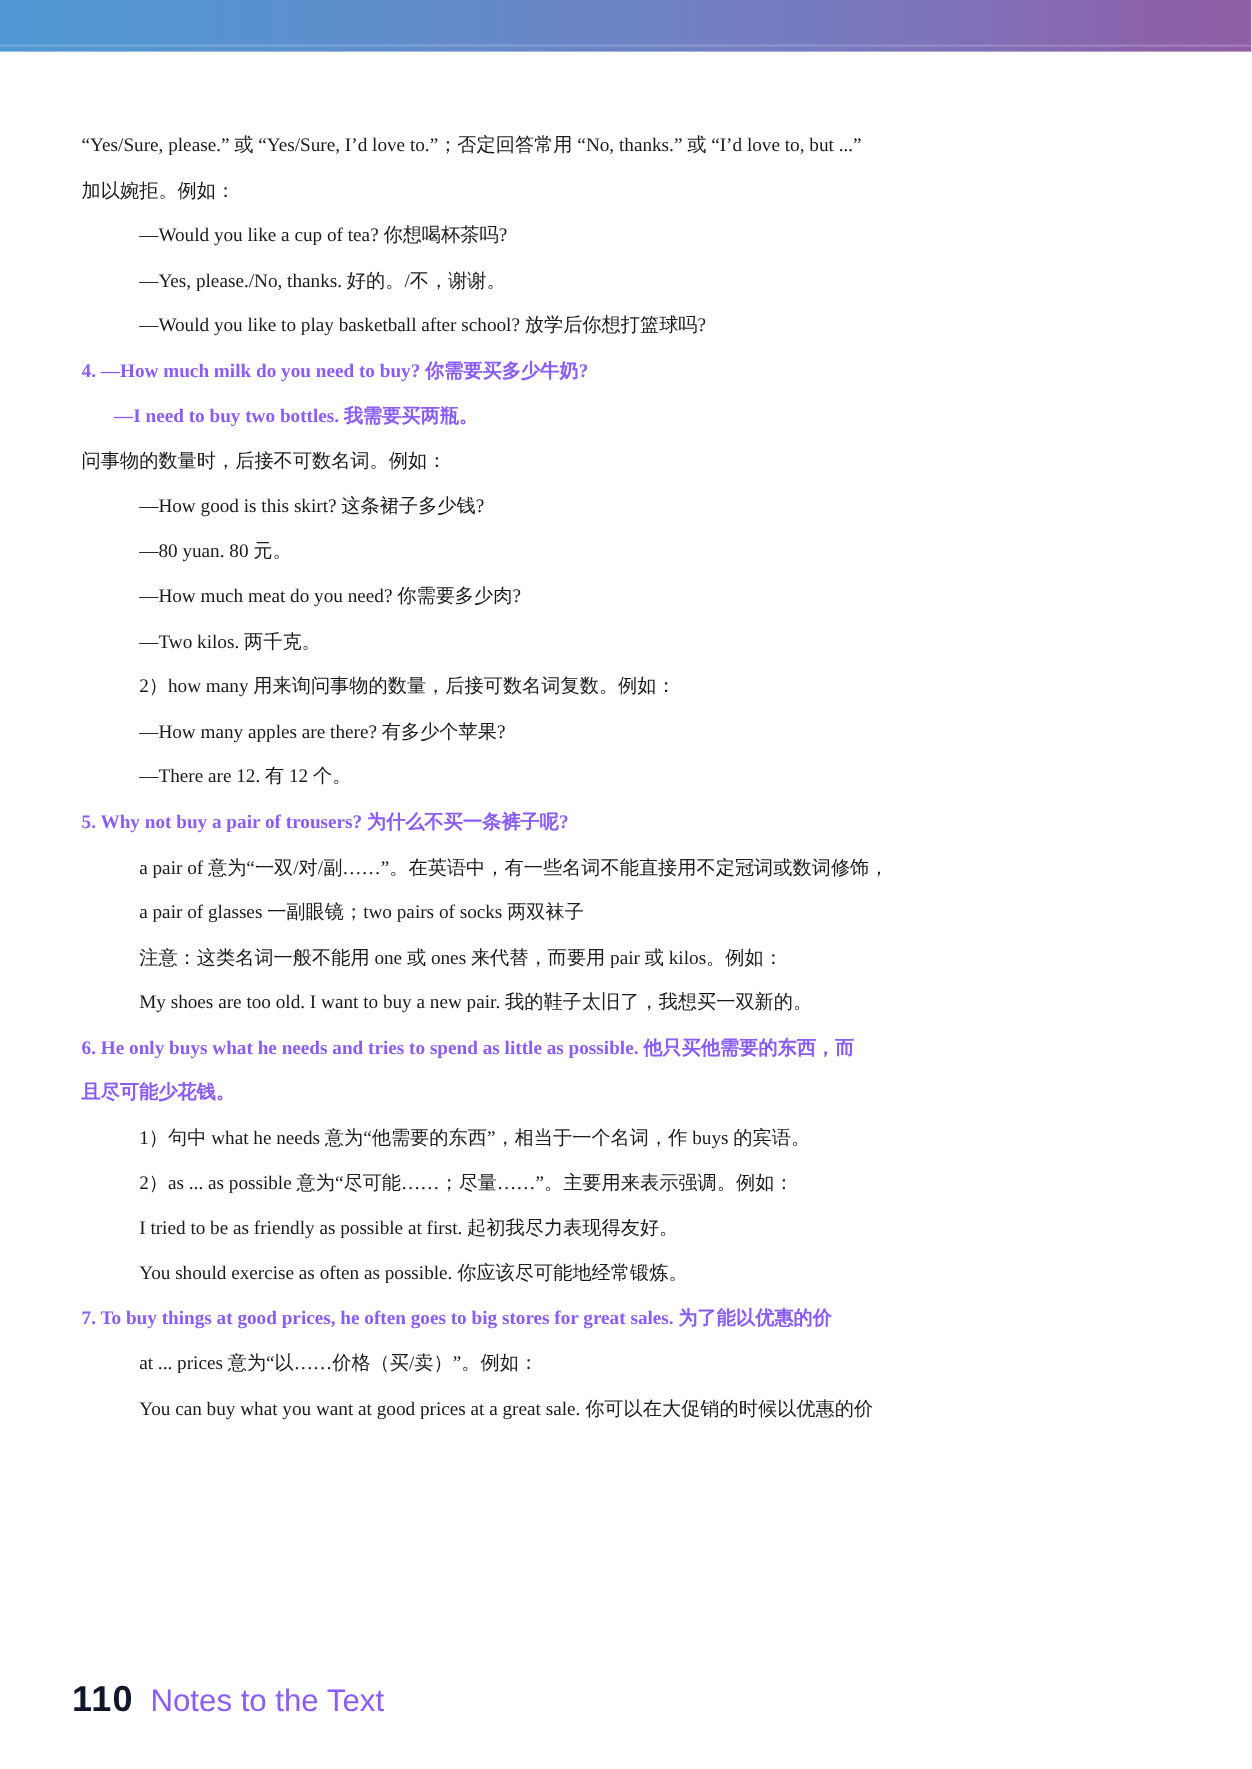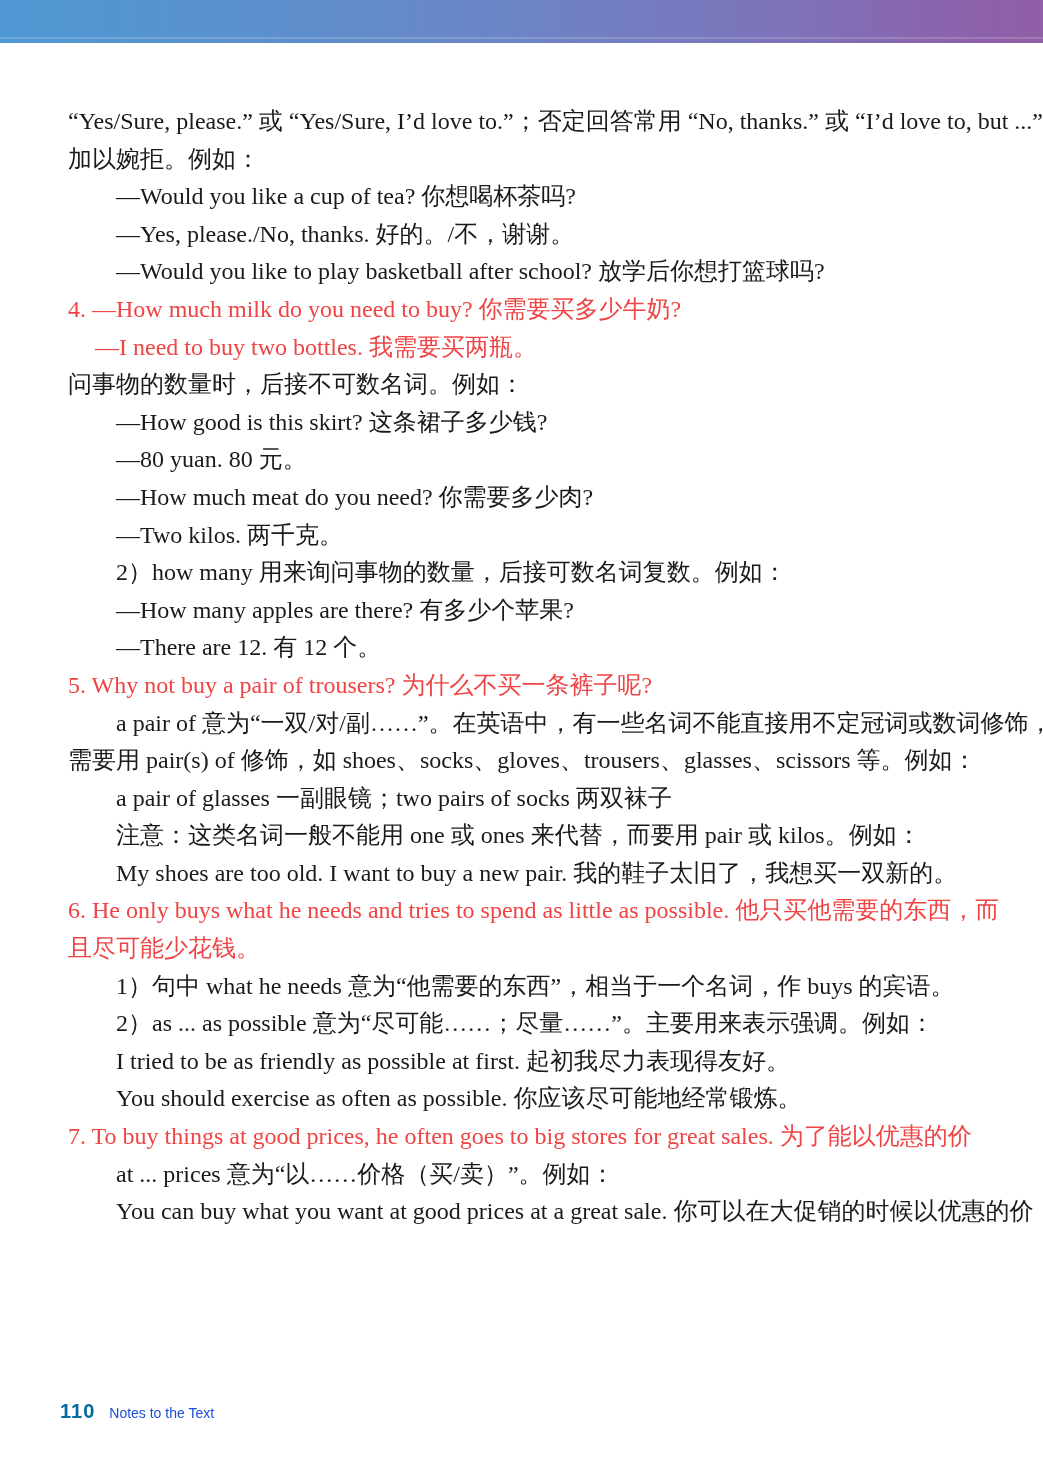--- a/index.html
+++ b/index.html
@@ -24,49 +24,49 @@
   }
   .top-bar::after {
     content: "";
     position: absolute;
     left: 0; right: 0; bottom: 4px;
     height: 2px;
     background: rgba(255,255,255,0.18);
   }
   .content {
     padding: 60px 58px 0 68px;
-    font-size: 24px;
+    font-size: 16px;
     color: #1a1a1a;
   }
   .line {
     line-height: 37.6px;
     white-space: nowrap;
   }
-  .line.bold { font-weight: normal; color: #ef4444; }
+  .line.bold { font-weight: bold; color: #8b5cf6; }
   .ind-none { padding-left: 0; }
   .ind-dash { padding-left: 27px; }
   .ind-para { padding-left: 48px; }
   .footer {
     position: absolute;
     left: 60px;
     top: 1400px;
     display: flex;
     align-items: baseline;
     gap: 14px;
     font-family: "Liberation Sans", "DejaVu Sans", sans-serif;
   }
   .page-num {
-    font-size: 20px;
+    font-size: 30px;
     font-weight: 600;
-    color: #0369a1;
+    color: #0f172a;
     letter-spacing: 1px;
   }
   .section-title {
-    font-size: 14px;
-    color: #1d4ed8;
+    font-size: 26px;
+    color: #8b5cf6;
   }
 </style>
 </head>
 <body>
 
 <div class="page">
 
   <div class="top-bar"></div>
 
   <main class="content">
@@ -81,21 +81,20 @@
         <div class="line ind-none">问事物的数量时，后接不可数名词。例如：</div>
         <div class="line ind-para">—How good is this skirt? 这条裙子多少钱?</div>
         <div class="line ind-para">—80 yuan. 80 元。</div>
         <div class="line ind-para">—How much meat do you need? 你需要多少肉?</div>
         <div class="line ind-para">—Two kilos. 两千克。</div>
         <div class="line ind-para">2）how many 用来询问事物的数量，后接可数名词复数。例如：</div>
         <div class="line ind-para">—How many apples are there? 有多少个苹果?</div>
         <div class="line ind-para">—There are 12. 有 12 个。</div>
         <div class="line ind-none bold">5. Why not buy a pair of trousers? 为什么不买一条裤子呢?</div>
         <div class="line ind-para">a pair of 意为“一双/对/副……”。在英语中，有一些名词不能直接用不定冠词或数词修饰，</div>
-        <div class="line ind-none">需要用 pair(s) of 修饰，如 shoes、socks、gloves、trousers、glasses、scissors 等。例如：</div>
         <div class="line ind-para">a pair of glasses 一副眼镜；two pairs of socks 两双袜子</div>
         <div class="line ind-para">注意：这类名词一般不能用 one 或 ones 来代替，而要用 pair 或 kilos。例如：</div>
         <div class="line ind-para">My shoes are too old. I want to buy a new pair. 我的鞋子太旧了，我想买一双新的。</div>
         <div class="line ind-none bold">6. He only buys what he needs and tries to spend as little as possible. 他只买他需要的东西，而</div>
         <div class="line ind-none bold">且尽可能少花钱。</div>
         <div class="line ind-para">1）句中 what he needs 意为“他需要的东西”，相当于一个名词，作 buys 的宾语。</div>
         <div class="line ind-para">2）as ... as possible 意为“尽可能……；尽量……”。主要用来表示强调。例如：</div>
         <div class="line ind-para">I tried to be as friendly as possible at first. 起初我尽力表现得友好。</div>
         <div class="line ind-para">You should exercise as often as possible. 你应该尽可能地经常锻炼。</div>
         <div class="line ind-none bold">7. To buy things at good prices, he often goes to big stores for great sales. 为了能以优惠的价</div>

